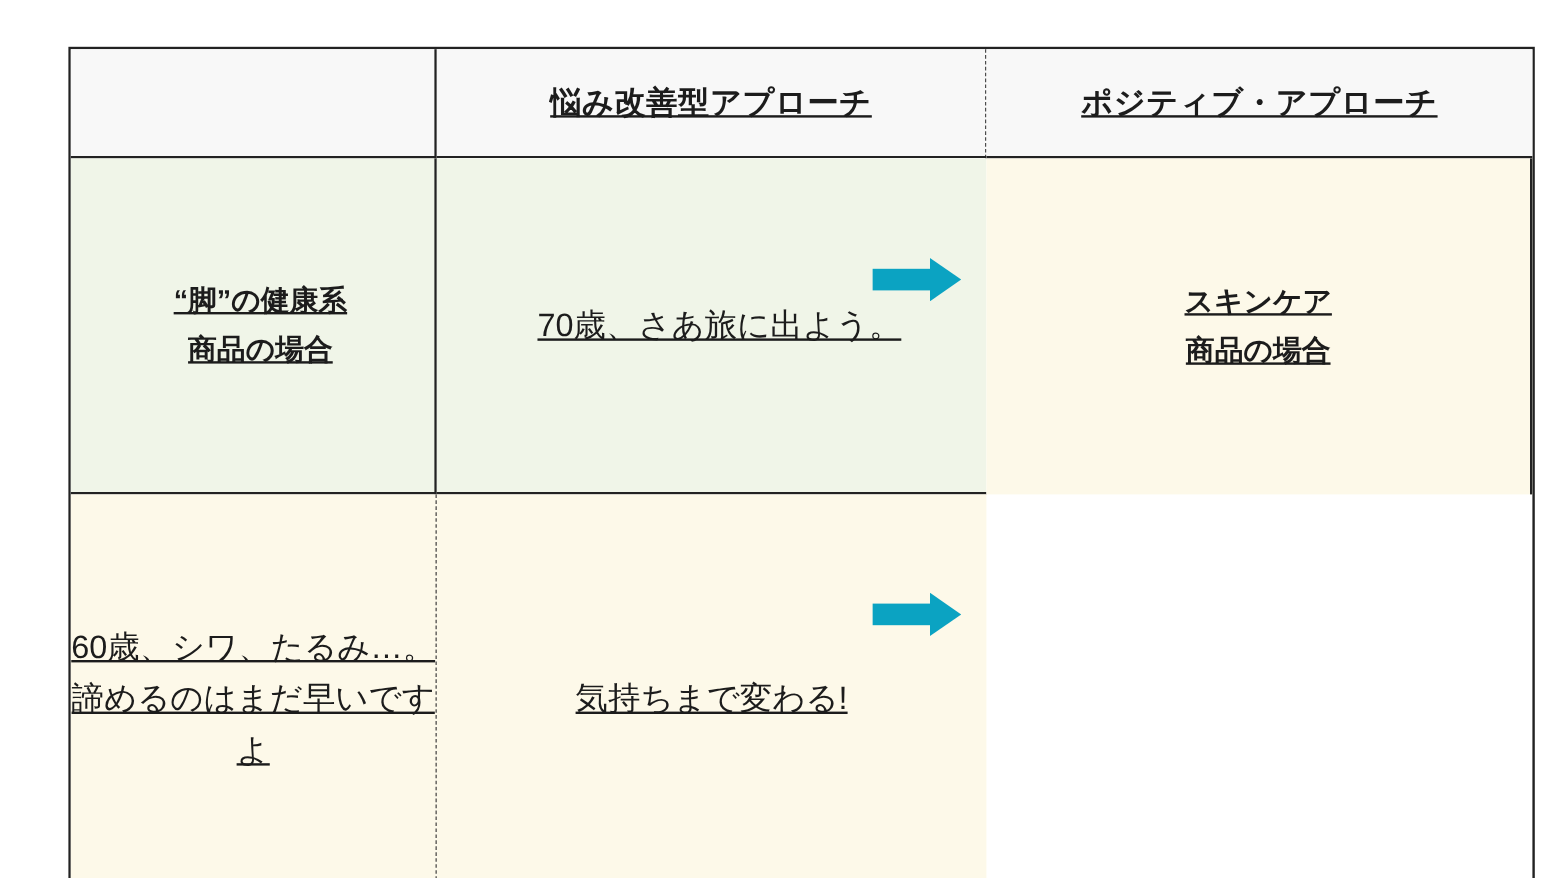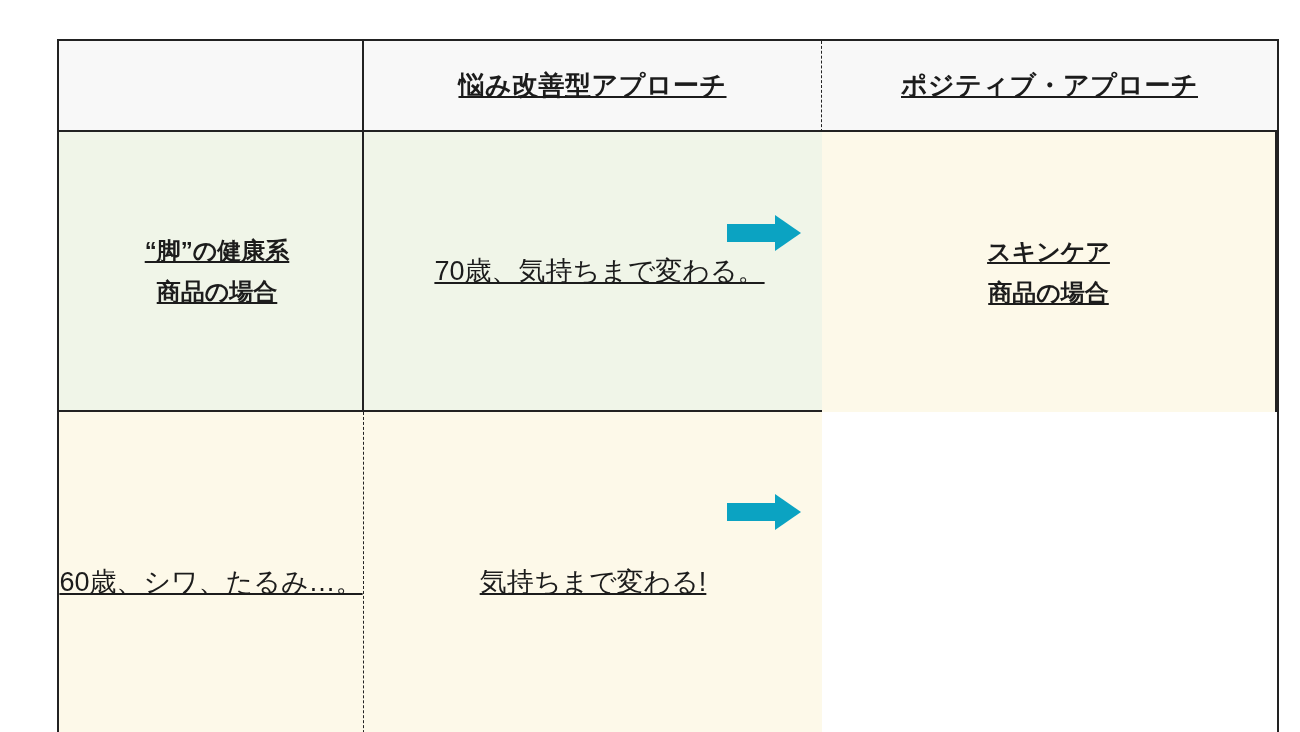--- a/index.html
+++ b/index.html
@@ -87,29 +87,30 @@
     </div>
     <div class="cell hrow">
       <div class="header-label">ポジティブ・アプローチ</div>
     </div>
 
     <div class="cell r1 col1">
       <div class="row-label">“脚”の健康系</div>
       <div class="row-label">商品の場合</div>
     </div>
     <div class="cell r1">
-      <div class="body-text">70歳、気持ちまで変わる。</div>
+      <div class="body-text">70歳、さあ旅に出よう。</div>
     </div>
 
     <div class="cell r2 col1">
       <div class="row-label">スキンケア</div>
       <div class="row-label">商品の場合</div>
     </div>
     <div class="cell r2 col2">
       <div class="body-text">60歳、シワ、たるみ…。</div>
+      <div class="body-text">諦めるのはまだ早いですよ</div>
     </div>
     <div class="cell r2">
       <div class="body-text">気持ちまで変わる!</div>
     </div>
   </div>
 
   <div class="arrow arrow-row1">
     <svg viewBox="0 0 74 36" xmlns="http://www.w3.org/2000/svg" aria-hidden="true">
       <rect class="shape" x="0" y="9" width="48" height="18"></rect>
       <polygon class="shape" points="48,0 74,18 48,36"></polygon>

